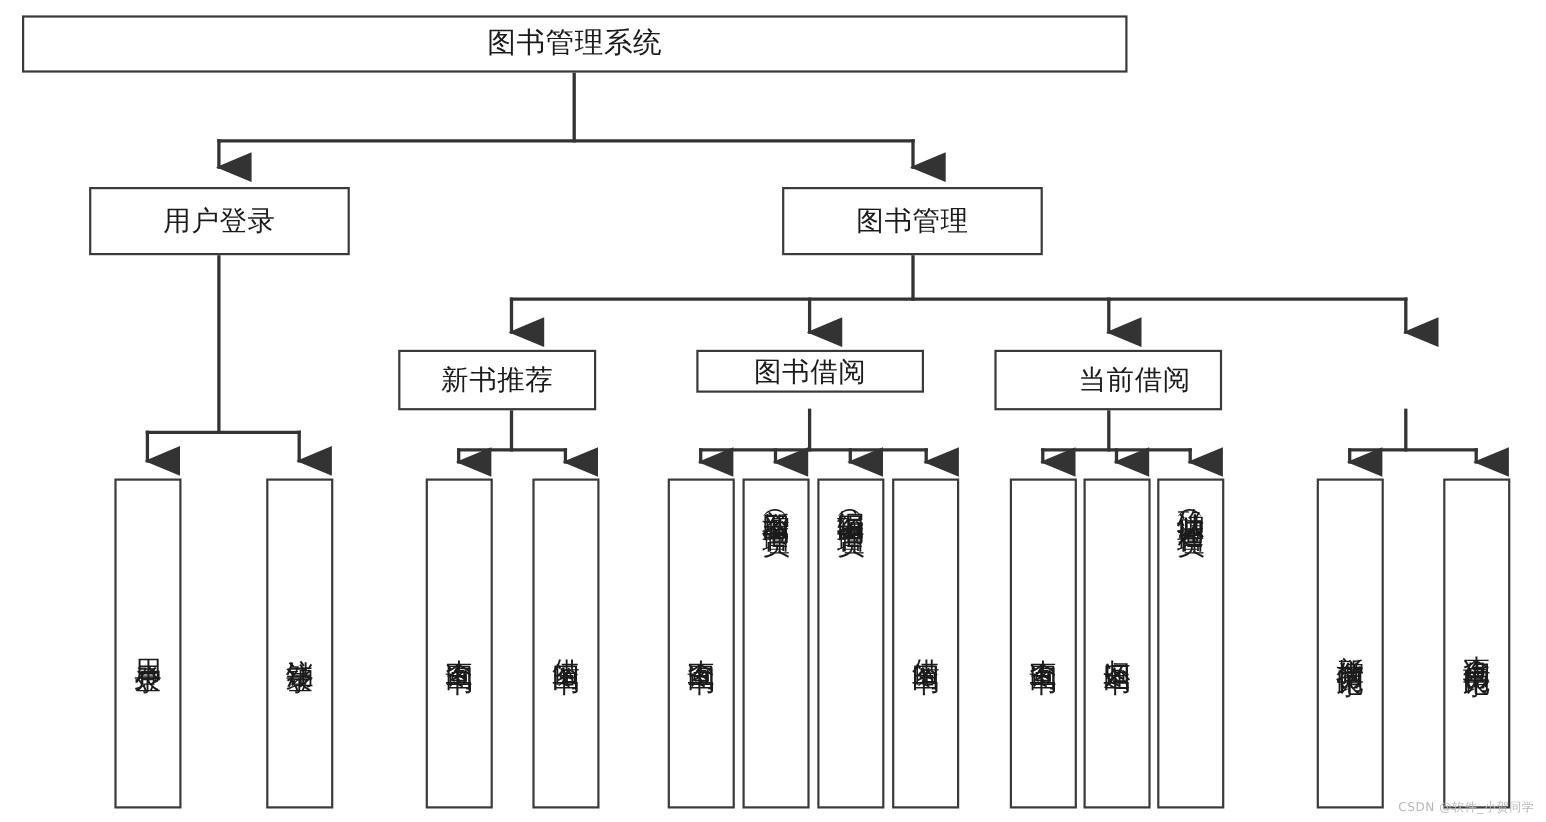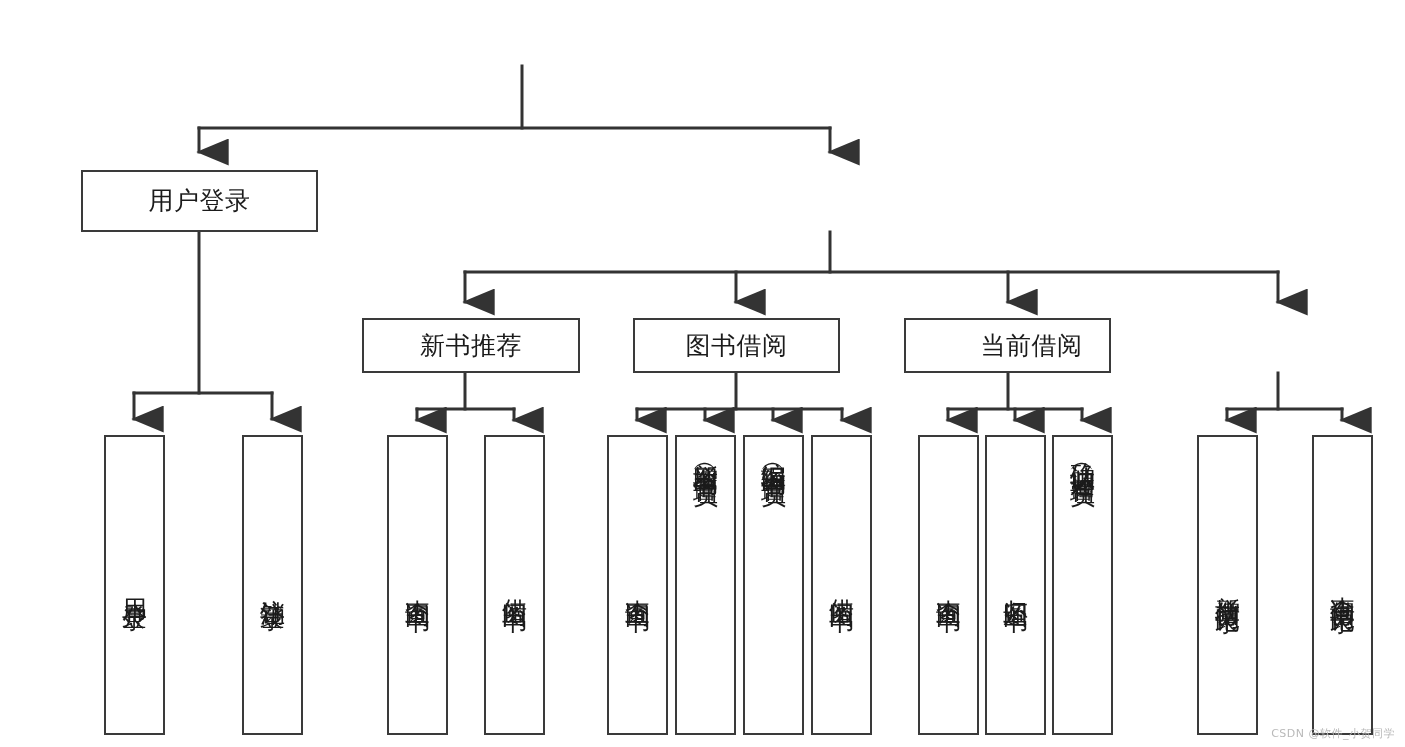--- a/index.html
+++ b/index.html
@@ -116,29 +116,35 @@
       <path d="M1015,409 L1015,420" marker-end="url(#arrow)"></path>
       <path d="M1082,409 L1082,420" marker-end="url(#arrow)"></path>
 
       <path d="M1278,373 L1278,409"></path>
       <path d="M1227,409 L1342,409"></path>
       <path d="M1227,409 L1227,420" marker-end="url(#arrow)"></path>
       <path d="M1342,409 L1342,420" marker-end="url(#arrow)"></path>
     </g>
   </svg>
 
+  <div class="node h root" style="left:20px;top:14px;width:1005px;height:52px;">
+    <span class="label">图书管理系统</span>
+  </div>
 
   <div class="node h" style="left:81px;top:170px;width:237px;height:62px;">
     <span class="label">用户登录</span>
   </div>
+  <div class="node h" style="left:711px;top:170px;width:237px;height:62px;">
+    <span class="label">图书管理</span>
+  </div>
 
-  <div class="node h" style="left:362px;top:318px;width:218px;height:55px;">
+  <div class="node h" style="left:362px;top:318px;width:180px;height:55px;">
     <span class="label">新书推荐</span>
   </div>
-  <div class="node h" style="left:633px;top:318px;width:207px;height:55px;">
+  <div class="node h" style="left:633px;top:318px;width:207px;height:39px;">
     <span class="label">图书借阅</span>
   </div>
   <div class="node h" style="left:904px;top:318px;width:207px;height:55px;padding-left:48px;">
     <span class="label">当前借阅</span>
   </div>
 
   <div class="node v mid" style="left:104px;top:435px;width:61px;height:300px;">
     <span class="label">用户登录</span>
   </div>
   <div class="node v mid" style="left:242px;top:435px;width:61px;height:300px;">

